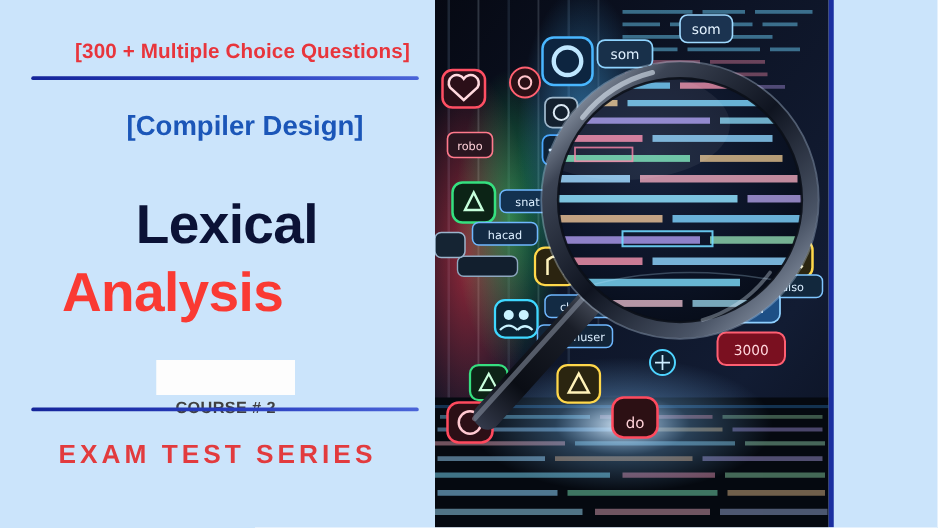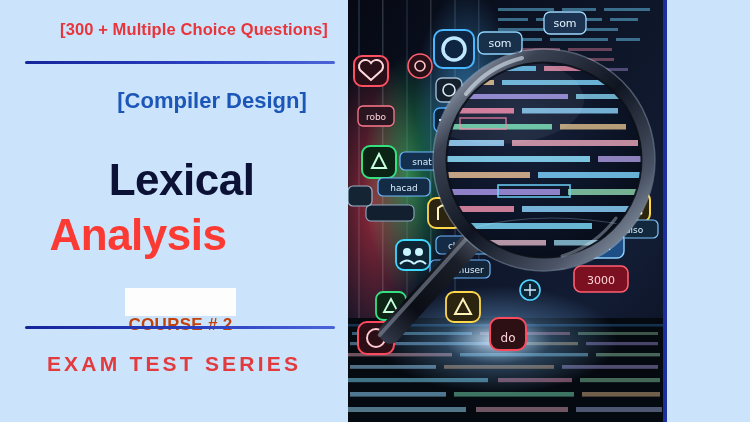--- a/index.html
+++ b/index.html
@@ -2,39 +2,39 @@
 <html><head>
 <meta charset="utf-8">
 <style>
   html,body{margin:0;padding:0;background:#fff;}
   body{width:750px;height:422px;overflow:hidden;font-family:"Liberation Sans",sans-serif;}
   .slide{position:relative;width:750px;height:422px;background:#cbe4fb;overflow:hidden;}
 
   
   .left-col{position:absolute;left:0;top:0;width:348px;height:422px;background:#cbe4fb;}
 
-  .mcq-line{position:absolute;left:0;top:20px;width:388px;text-align:center;
+  .mcq-line{position:absolute;left:0;top:32px;width:388px;text-align:center;
     color:#e8353c;font-size:16.5px;font-weight:700;letter-spacing:.1px;white-space:nowrap;}
 
   .rule{position:absolute;left:25px;width:310px;height:3px;
     background:linear-gradient(90deg,#15259a 0%,#2a3fc0 55%,#4a64d8 100%);border-radius:2px;}
   .rule-top{top:61px;}
   .rule-bot{top:326px;}
 
   .subject{position:absolute;left:0;top:88px;width:392px;text-align:center;
-    color:#1b56b8;font-size:22px;font-weight:700;white-space:nowrap;padding-left:16px;}
+    color:#1b56b8;font-size:22px;font-weight:700;white-space:nowrap;}
 
   .title1{position:absolute;left:0;top:158px;width:363px;text-align:center;
     color:#0b1236;font-size:44px;font-weight:700;line-height:1;letter-spacing:-.5px;}
   .title2{position:absolute;left:0;top:213px;width:276px;text-align:center;
     color:#fa3a33;font-size:44px;font-weight:700;line-height:1;letter-spacing:-.5px;}
 
   .course-badge{position:absolute;left:125px;top:288px;width:111px;height:28px;
     background:#fdfdfd;display:flex;align-items:center;justify-content:center;}
-  .course-badge span{color:#c2410c;font-size:17px;font-weight:700;letter-spacing:.3px;white-space:nowrap;margin-top:46px;}
+  .course-badge span{color:#404040;font-size:13px;font-weight:700;letter-spacing:.3px;white-space:nowrap;margin-top:46px;}
 
   .exam{position:absolute;left:0;top:352px;width:348px;text-align:center;
     color:#e23b3e;font-size:21px;font-weight:700;letter-spacing:3.2px;white-space:nowrap;}
 
   
   .art{position:absolute;left:348px;top:0;width:315px;height:422px;overflow:hidden;
     background:#0a0e1a;}
   .art-svg{position:absolute;inset:0;width:100%;height:100%;display:block;}
 
   

